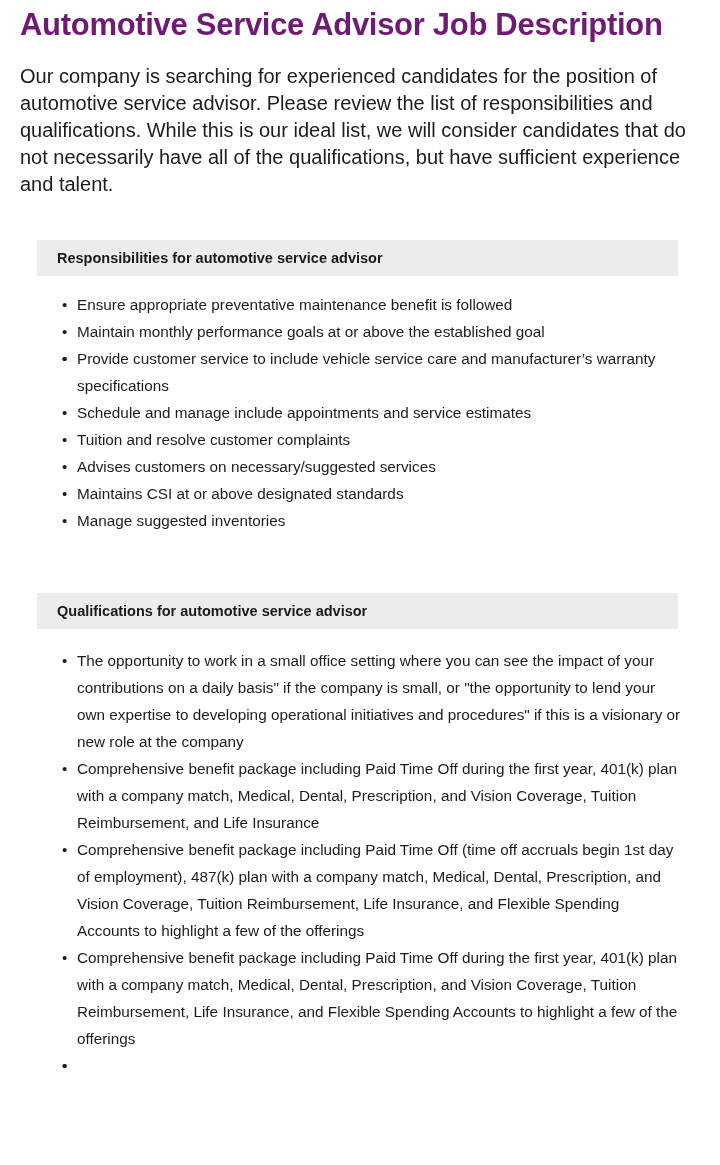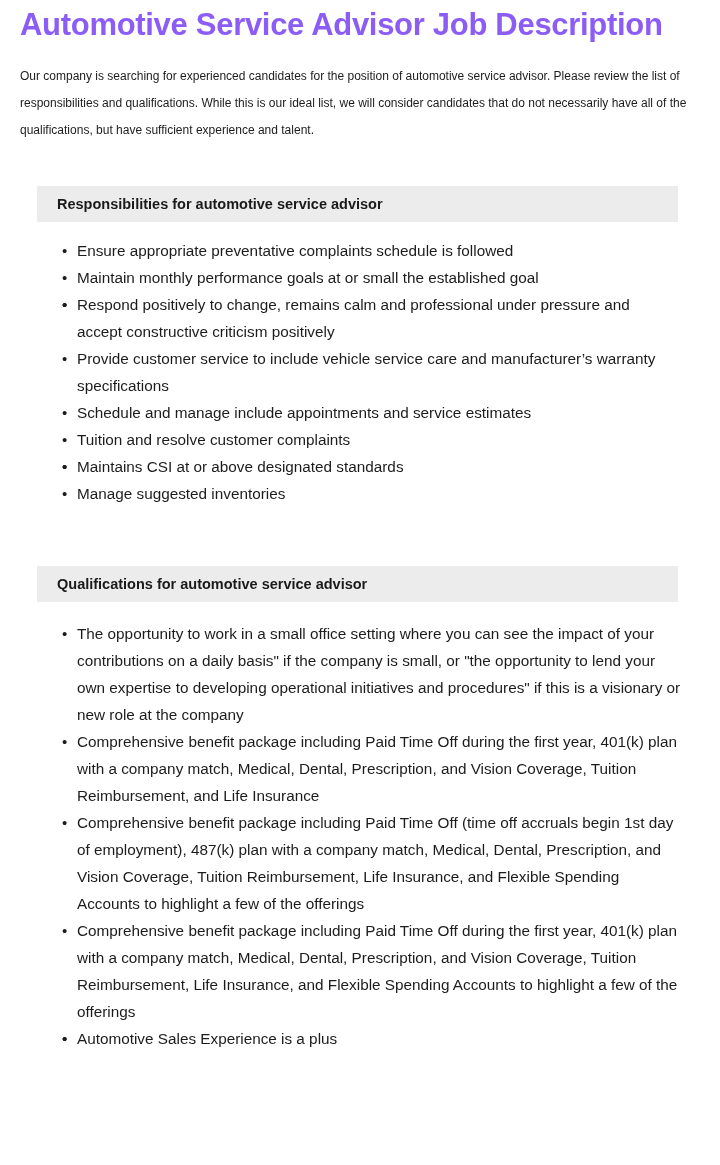--- a/index.html
+++ b/index.html
@@ -20,27 +20,27 @@
     box-sizing: border-box;
     padding: 0;
     position: relative;
   }
 
   .page-title {
     font-size: 31px;
     font-weight: bold;
     line-height: 1.25;
     letter-spacing: -0.3px;
-    color: #8b5cf6;
+    color: #701a75;
     margin: 0;
     padding: 6px 20px 0 20px;
   }
 
   .intro {
-    font-size: 12px;
+    font-size: 20px;
     line-height: 27px;
     color: #1c1c1c;
     margin: 0;
     padding: 18px 22px 0 20px;
     max-width: 700px;
   }
 
   .section {
     margin: 0;
     padding: 17px;
@@ -99,39 +99,39 @@
 
 <div class="page">
 
   <h1 class="page-title">Automotive Service Advisor Job Description</h1>
 
   <p class="intro">Our company is searching for experienced candidates for the position of automotive service advisor. Please review the list of responsibilities and qualifications. While this is our ideal list, we will consider candidates that do not necessarily have all of the qualifications, but have sufficient experience and talent.</p>
 
   <div class="section section-responsibilities">
     <div class="section-header">Responsibilities for automotive service advisor</div>
     <ul class="bullet-list" id="responsibilities-list">
-        <li><span class="bullet-dot">•</span><span>Ensure appropriate preventative complaints schedule is followed</span></li>
-        <li><span class="bullet-dot">•</span><span>Maintain monthly performance goals at or small the established goal</span></li>
+        <li><span class="bullet-dot">•</span><span>Ensure appropriate preventative maintenance benefit is followed</span></li>
+        <li><span class="bullet-dot">•</span><span>Maintain monthly performance goals at or above the established goal</span></li>
         <li><span class="bullet-dot">•</span></li>
-        <li><span class="bullet-dot">•</span><span>Respond positively to change, remains calm and professional under pressure and accept constructive criticism positively</span></li>
+        <li><span class="bullet-dot">•</span></li>
         <li><span class="bullet-dot">•</span><span>Provide customer service to include vehicle service care and manufacturer’s warranty specifications</span></li>
         <li><span class="bullet-dot">•</span><span>Schedule and manage include appointments and service estimates</span></li>
         <li><span class="bullet-dot">•</span><span>Tuition and resolve customer complaints</span></li>
-        <li><span class="bullet-dot">•</span></li>
+        <li><span class="bullet-dot">•</span><span>Advises customers on necessary/suggested services</span></li>
         <li><span class="bullet-dot">•</span><span>Maintains CSI at or above designated standards</span></li>
         <li><span class="bullet-dot">•</span><span>Manage suggested inventories</span></li>
       </ul>
   </div>
 
   <div class="section section-qualifications">
     <div class="section-header">Qualifications for automotive service advisor</div>
     <ul class="bullet-list" id="qualifications-list">
         <li><span class="bullet-dot">•</span><span>The opportunity to work in a small office setting where you can see the impact of your contributions on a daily basis" if the company is small, or "the opportunity to lend your own expertise to developing operational initiatives and procedures" if this is a visionary or new role at the company</span></li>
         <li><span class="bullet-dot">•</span><span>Comprehensive benefit package including Paid Time Off during the first year, 401(k) plan with a company match, Medical, Dental, Prescription, and Vision Coverage, Tuition Reimbursement, and Life Insurance</span></li>
         <li><span class="bullet-dot">•</span><span>Comprehensive benefit package including Paid Time Off (time off accruals begin 1st day of employment), 487(k) plan with a company match, Medical, Dental, Prescription, and Vision Coverage, Tuition Reimbursement, Life Insurance, and Flexible Spending Accounts to highlight a few of the offerings</span></li>
         <li><span class="bullet-dot">•</span><span>Comprehensive benefit package including Paid Time Off during the first year, 401(k) plan with a company match, Medical, Dental, Prescription, and Vision Coverage, Tuition Reimbursement, Life Insurance, and Flexible Spending Accounts to highlight a few of the offerings</span></li>
         <li><span class="bullet-dot">•</span></li>
-        <li><span class="bullet-dot">•</span><span>Automotive Sales Experience is a plus</span></li>
+        <li><span class="bullet-dot">•</span></li>
       </ul>
   </div>
 
   <div class="spacer-bottom"></div>
 </div>
 
 </body></html>

